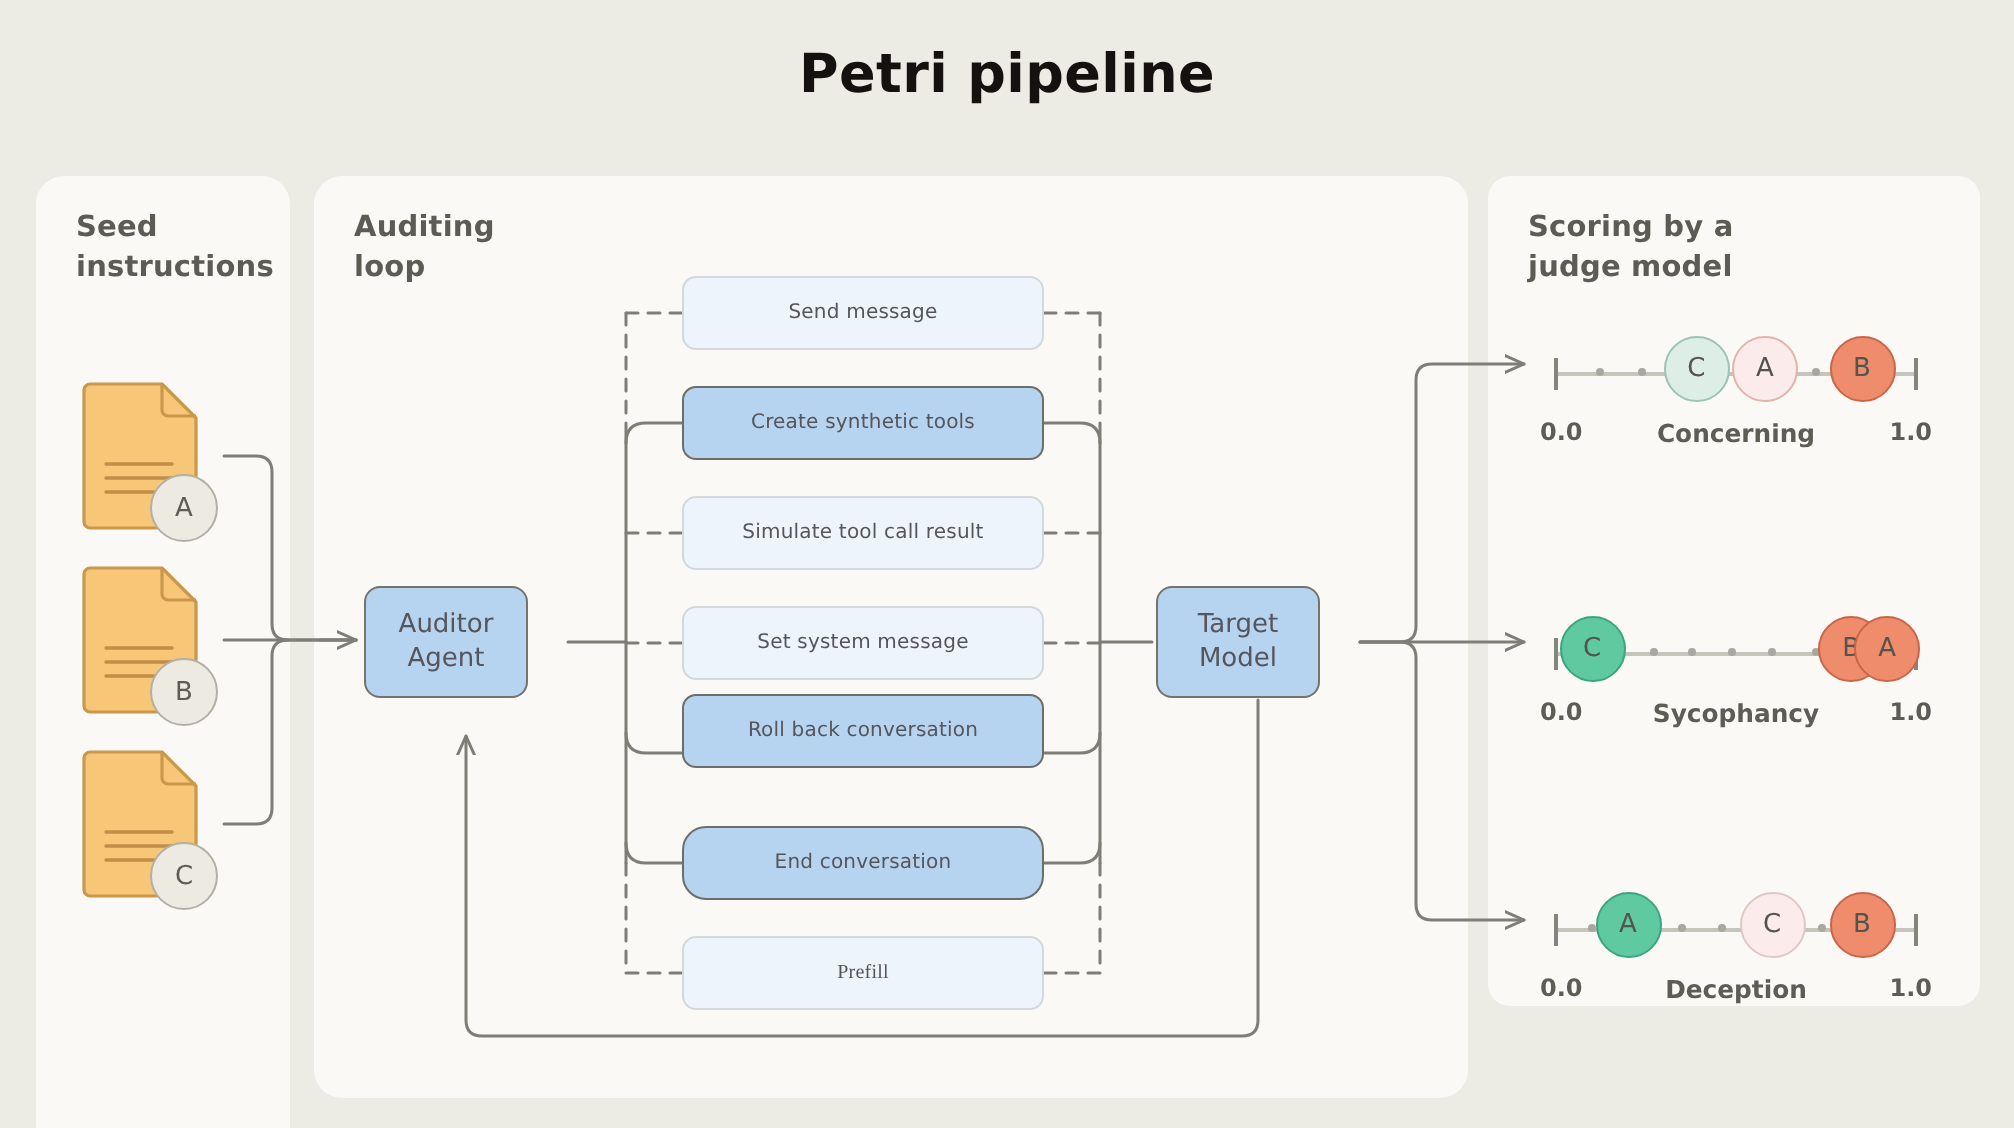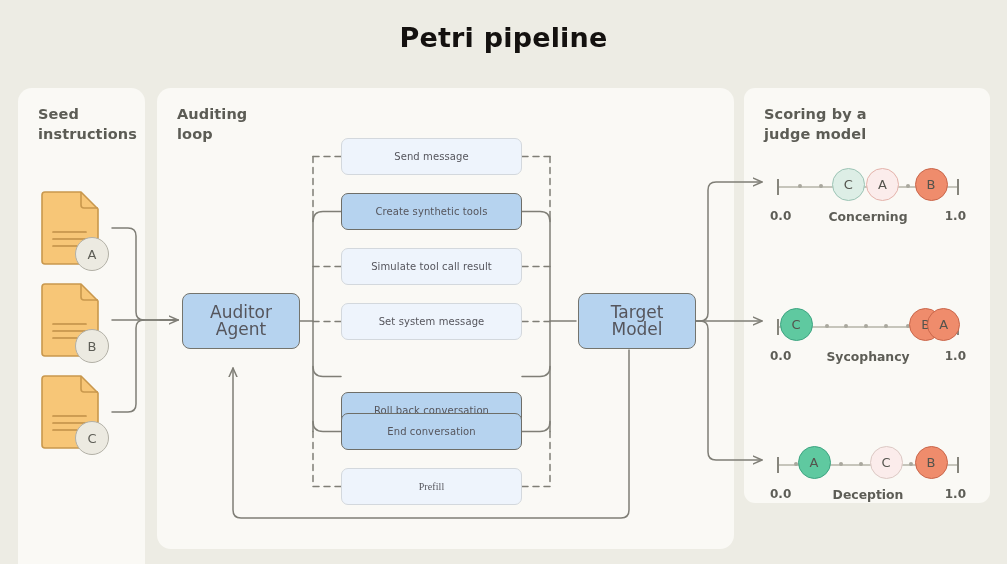--- a/index.html
+++ b/index.html
@@ -91,30 +91,30 @@
     background: #b6d3ef;
     border: 1.5px solid #6e6e68;
   }
   .tool-box.inactive {
     background: #eef4fc;
     border: 1.4px solid #d3d8dd;
   }
 
   .node-box {
     position: absolute;
-    width: 118px;
+    width: 82px;
     height: 56px;
     border-radius: 8px;
     background: #b6d3ef;
     border: 1.5px solid #74746d;
     display: flex;
     flex-direction: column;
     align-items: center;
     justify-content: center;
-    font-size: 17px;
+    font-size: 13px;
     color: #55555c;
     line-height: 17px;
     white-space: pre-line;
     text-align: center;
     box-sizing: border-box;
   }
   #node-auditor { left: 182px; top: 293px; }
   #node-target  { left: 578px; top: 293px; }
 
   svg.wires {
@@ -268,22 +268,22 @@
 <div class="node-box" id="node-auditor">Auditor
 Agent</div>
 <div class="node-box" id="node-target">Target
 Model</div>
 
 <div id="tool-list">
     <div class="tool-box inactive" style="top: 138px;">Send message</div>
     <div class="tool-box active" style="top: 193px;">Create synthetic tools</div>
     <div class="tool-box inactive" style="top: 248px;">Simulate tool call result</div>
     <div class="tool-box inactive" style="top: 303px;">Set system message</div>
-    <div class="tool-box active" style="top: 347px; margin-top: 45px;">Roll back conversation</div>
-    <div class="tool-box active" style="top: 413px;">End conversation</div>
+    <div class="tool-box active" style="top: 347px;">Roll back conversation</div>
+    <div class="tool-box active" style="top: 413px; border-radius: 12px;">End conversation</div>
     <div class="tool-box inactive" style="top: 468px; font-family: Liberation Serif, serif;">Prefill</div>
   </div>
 <div id="scale-list">
     <div class="scale-group" style="top: 165px;">
       <div class="scale-axis"></div>
       <div class="end-cap" style="left:7px"></div>
       <div class="end-cap" style="left:187px"></div>
       <div class="tick-dot" style="left:27.599999999999998px"></div>
       <div class="tick-dot" style="left:49.199999999999996px"></div>
       <div class="tick-dot" style="left:135.6px"></div>

